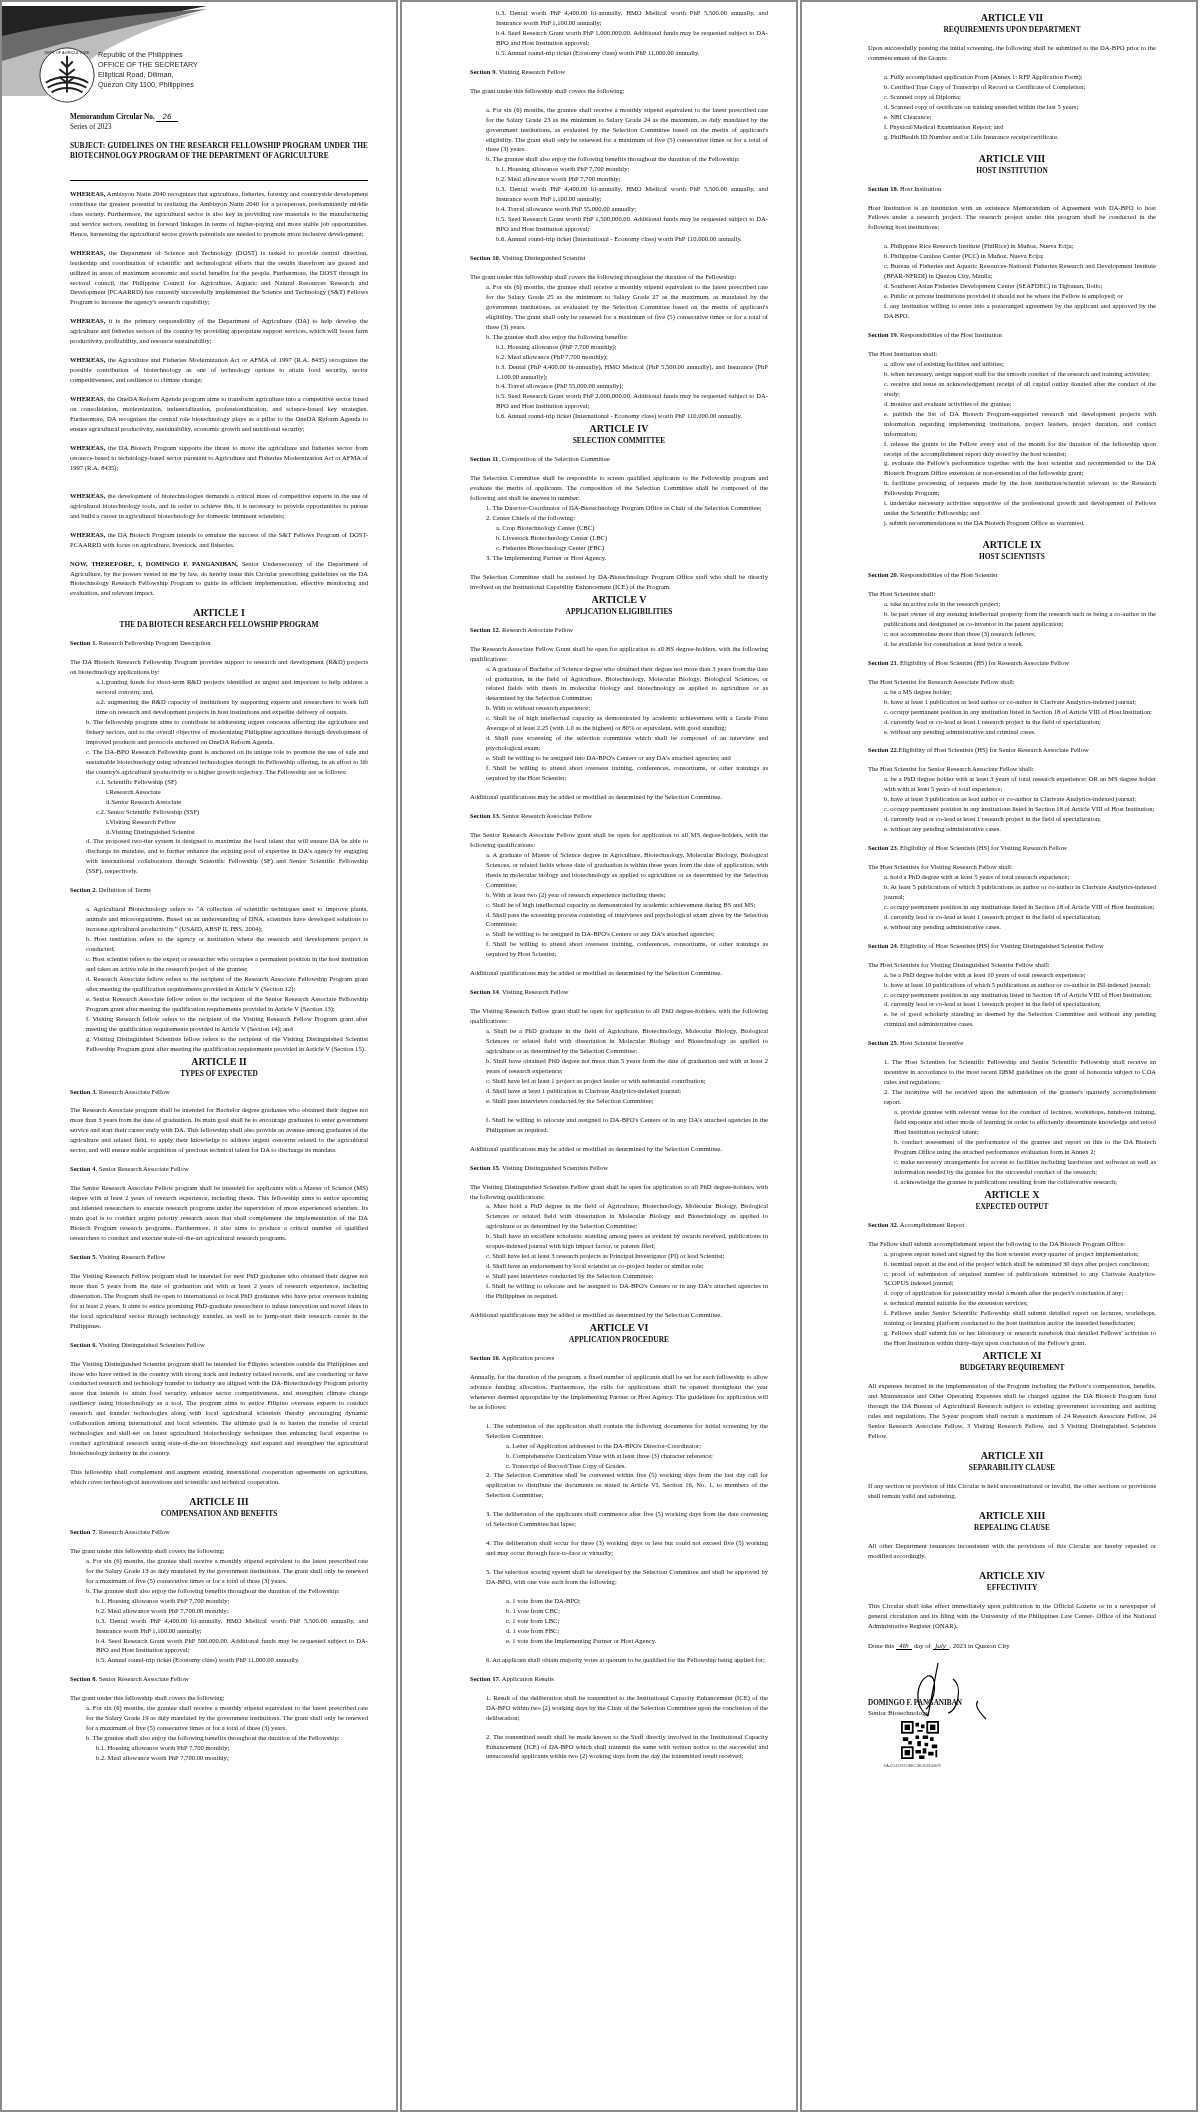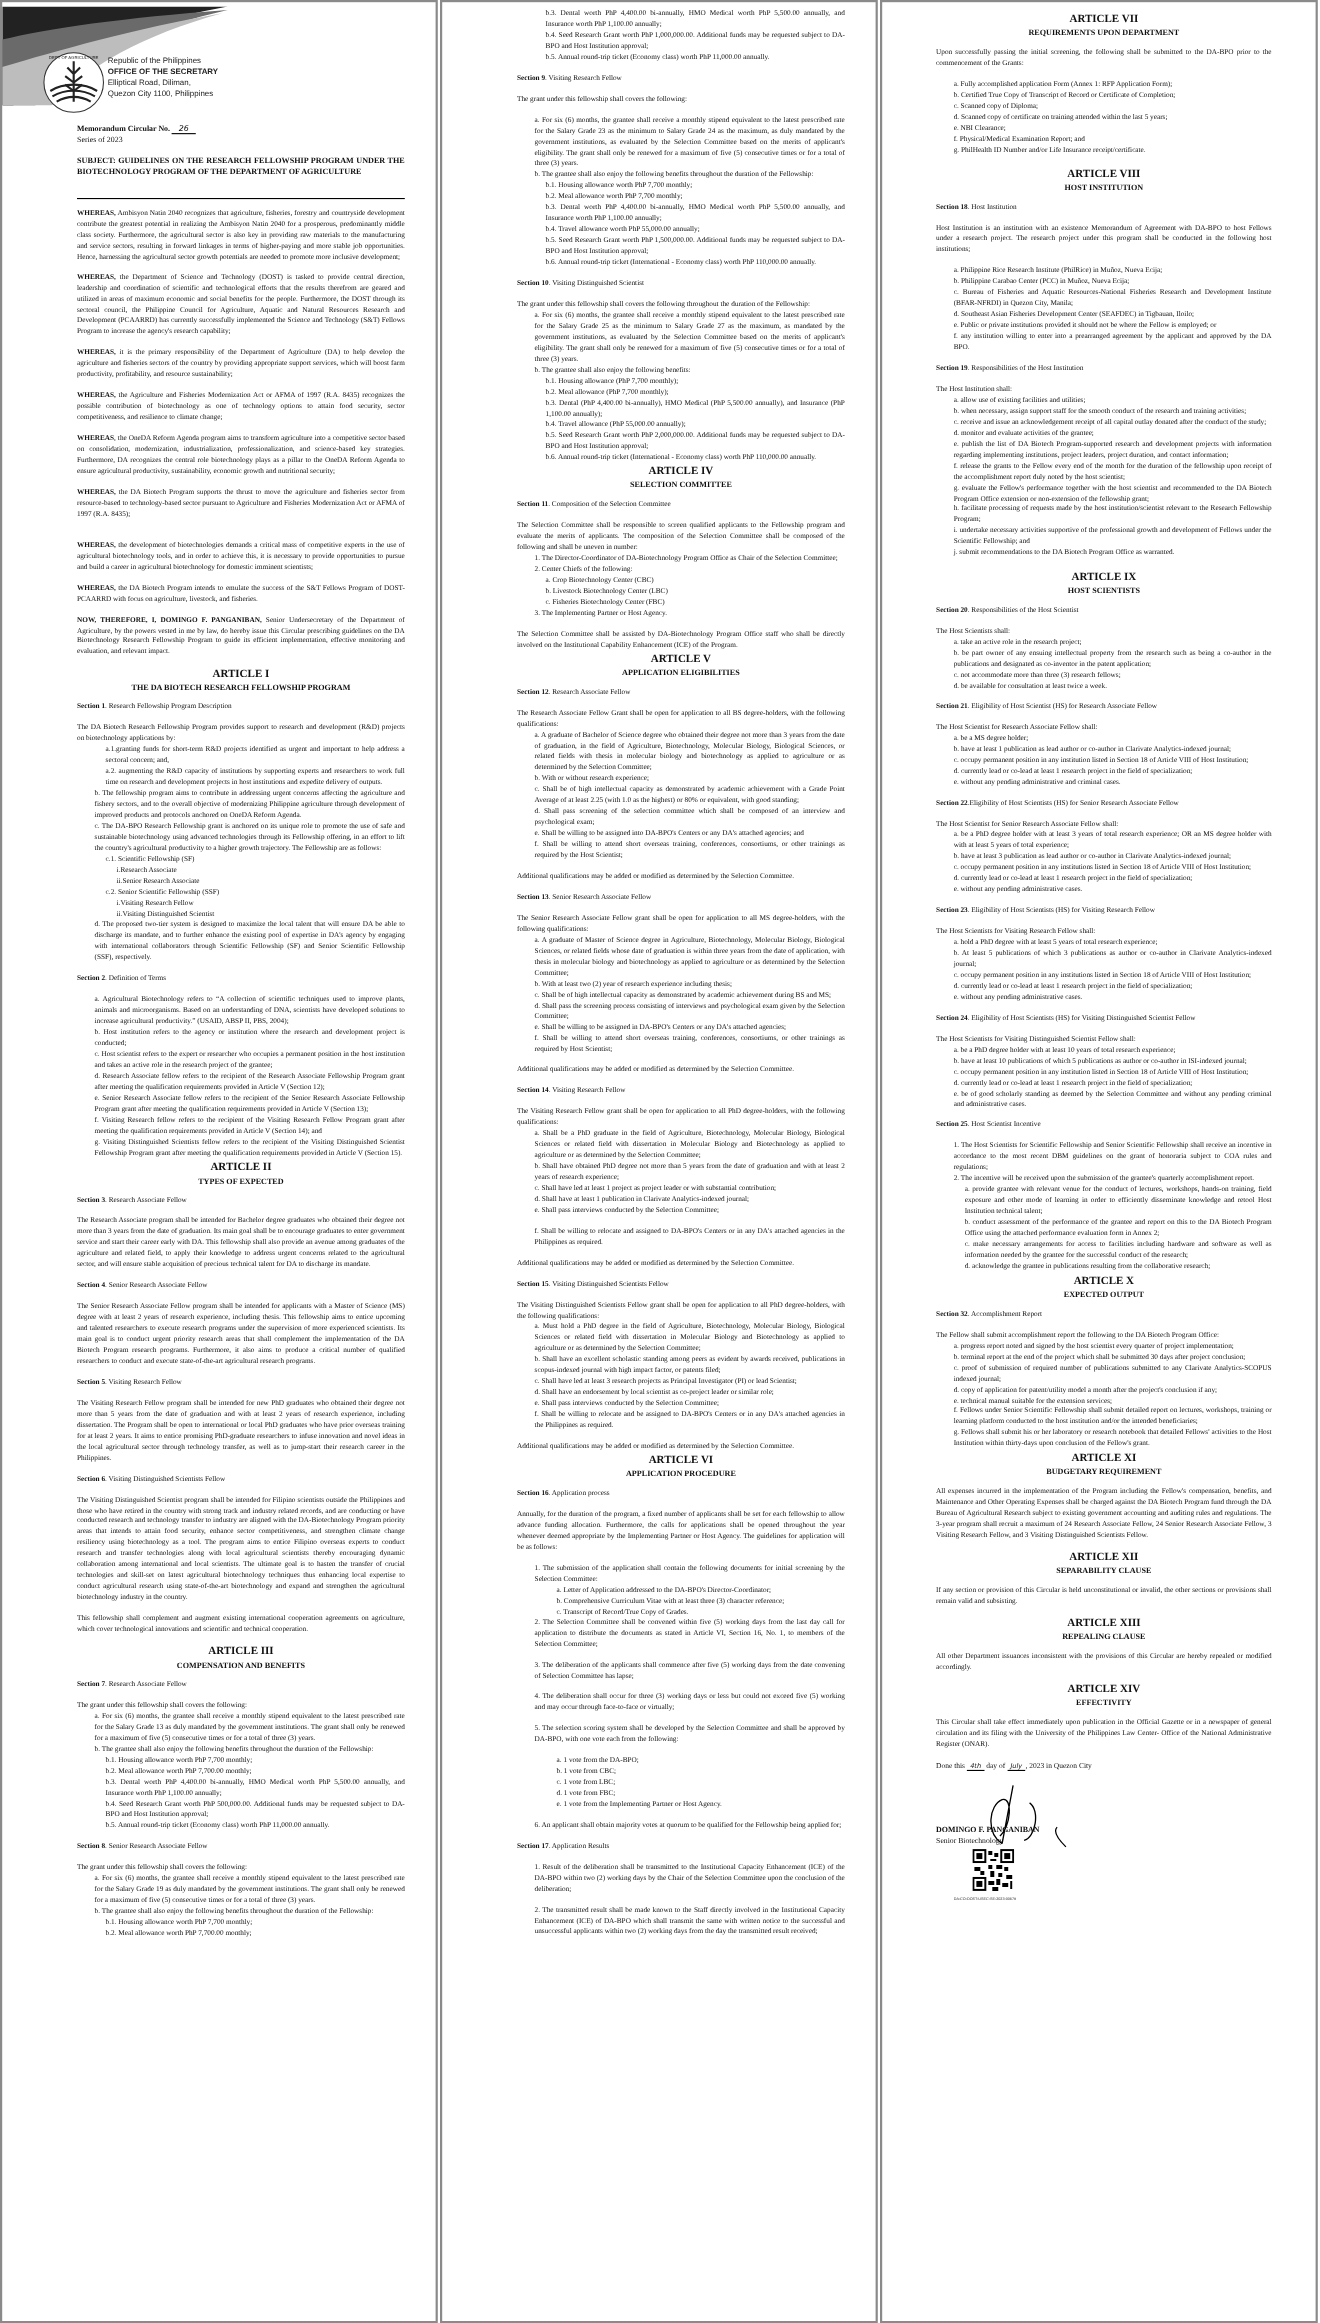--- a/index.html
+++ b/index.html
@@ -1,26 +1,26 @@
 <!DOCTYPE html>
 <html><head>
 <meta charset="utf-8">
 <style>
   html,body{margin:0;padding:0;background:#fff;}
   body{width:1200px;height:2112px;overflow:hidden;font-family:"Liberation Serif","DejaVu Serif",serif;color:#111;}
   .page{position:absolute;top:0;height:2112px;width:398px;border:2px solid #8a8a8a;box-sizing:border-box;background:#fff;overflow:hidden;}
   #col1{left:0;} #col2{left:400px;} #col3{left:800px;}
   .inner{padding:4px 28px 0 68px;font-size:6.6px;line-height:9.95px;text-align:justify;}
   #col2 .inner{padding-left:68px;padding-top:6px;}
-  #col3 .inner{padding-left:49px;padding-right:40px;padding-top:8px;}
+  #col3 .inner{padding-left:66px;padding-right:40px;padding-top:8px;}
   .letterhead{position:relative;height:102px;margin:0 -28px 0 -68px;}
   .swoosh{position:absolute;left:0;top:0;width:210px;height:90px;}
   .seal{position:absolute;left:36px;top:40px;width:58px;height:58px;}
   .lh-text{position:absolute;left:96px;top:44px;font-family:"Liberation Sans",sans-serif;font-size:7.2px;line-height:10px;color:#222;}
-  .lh-text b{font-weight:bold;}
+  .lh-text b{font-weight:normal;}
   .memo{font-weight:bold;font-size:7.2px;margin-top:4px;}
   .memo .hw{font-family:"DejaVu Sans",sans-serif;font-style:italic;font-weight:normal;border-bottom:1px solid #000;padding:0 6px;}
   .series{font-size:7.2px;margin-bottom:8px;}
   .subject{font-weight:bold;font-size:7.4px;line-height:10px;border-bottom:1.5px solid #000;padding-bottom:19px;margin-bottom:8px;}
   .art{text-align:center;font-weight:bold;font-size:10px;line-height:12px;margin-top:2px;}
   .arttitle{text-align:center;font-weight:bold;font-size:7.4px;line-height:11px;margin-bottom:8px;}
   .sec{margin:0 0 9px 0;}
   .sec b{font-weight:bold;}
   .li{margin-left:16px;}
   .li2{margin-left:26px;}

